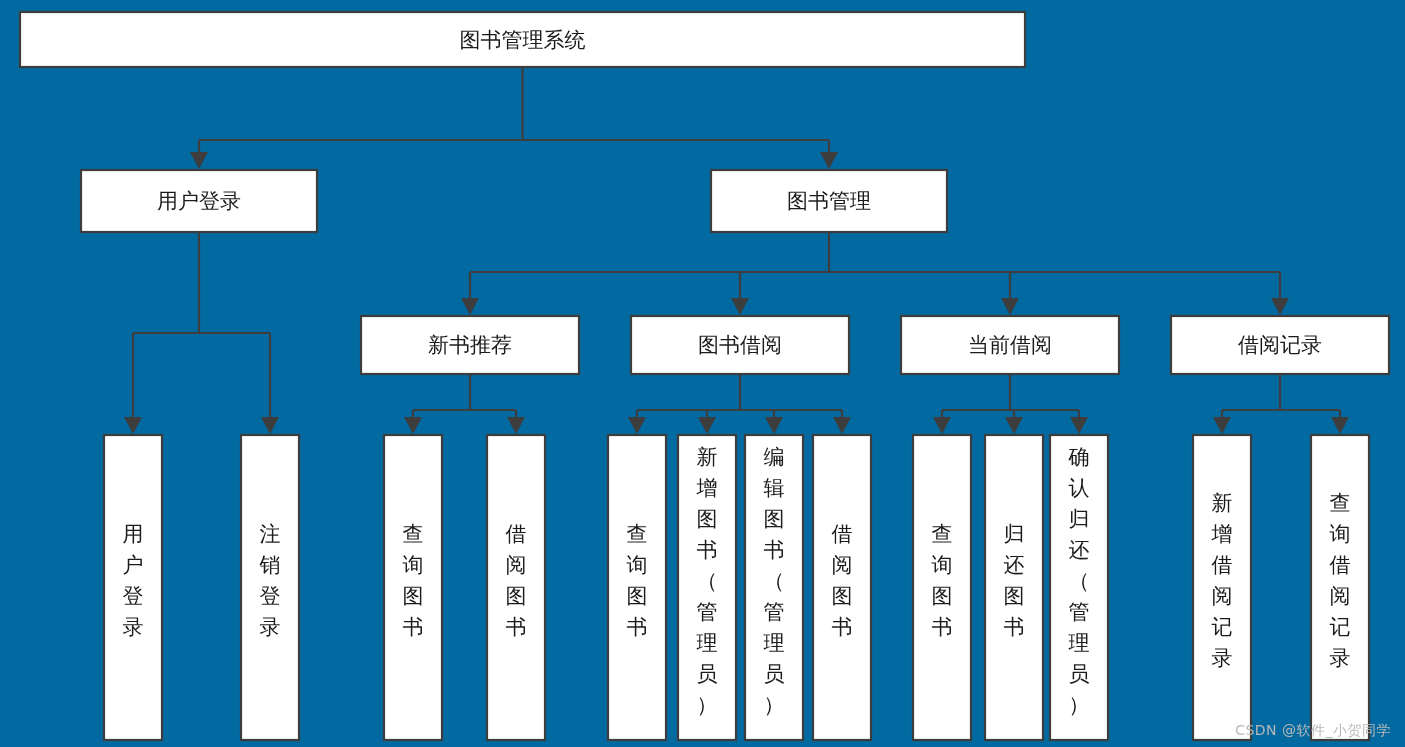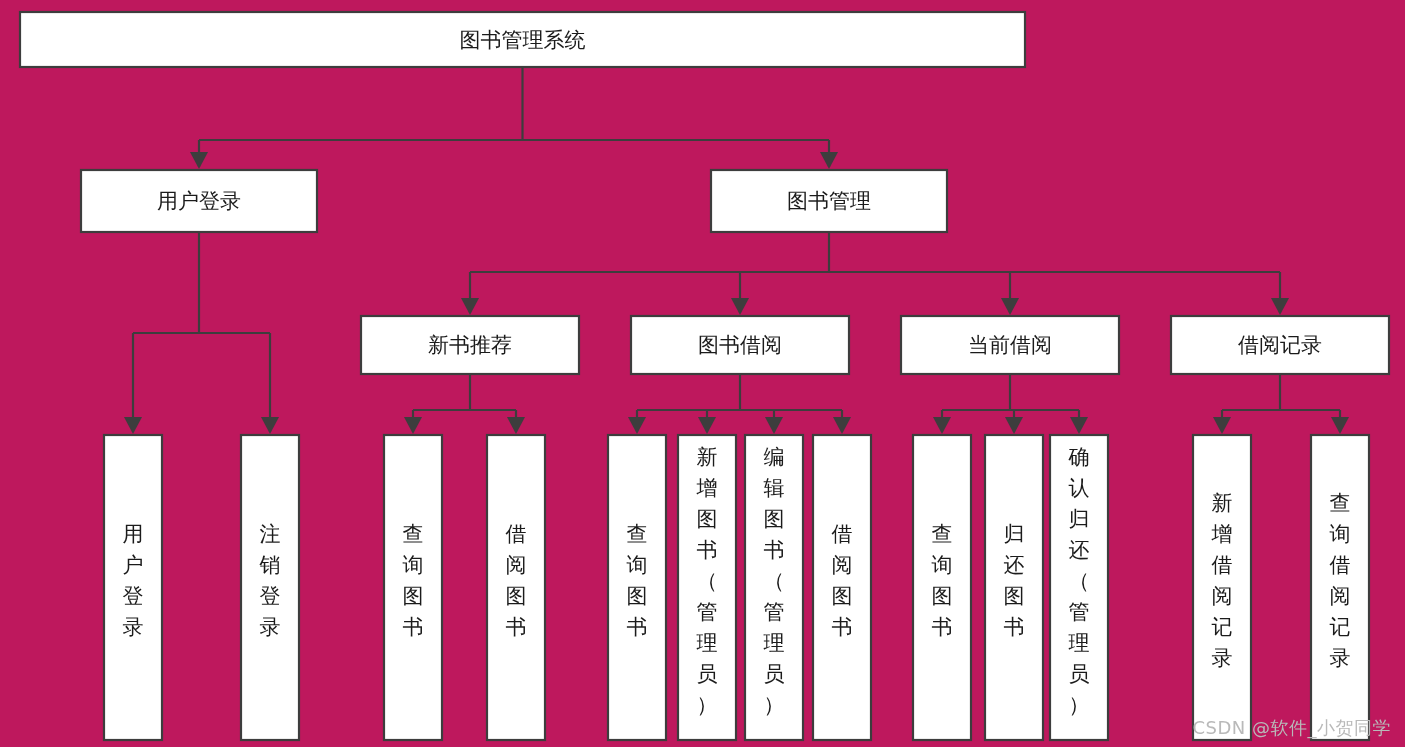--- a/index.html
+++ b/index.html
@@ -10,21 +10,21 @@
   body {
     width: 1405px;
     height: 747px;
     font-family: "DejaVu Sans", "Liberation Sans", sans-serif;
     overflow: hidden;
   }
   #diagram-root {
     position: relative;
     width: 1405px;
     height: 747px;
-    background: #be185d;
+    background: #0369a1;
   }
   svg.diagram-canvas {
     position: absolute;
     top: 0;
     left: 0;
     width: 1405px;
     height: 747px;
     display: block;
   }
   .node-box {
@@ -53,21 +53,21 @@
     fill: #1b1b1b;
     font-family: "DejaVu Sans", "Liberation Sans", sans-serif;
     font-size: 21px;
     text-anchor: middle;
   }
   .watermark {
     position: absolute;
     right: 14px;
     bottom: 7px;
     color: #b9b9b9;
-    font-size: 18px;
+    font-size: 14px;
     font-family: "DejaVu Sans", "Liberation Sans", sans-serif;
     letter-spacing: 0.5px;
     white-space: nowrap;
     user-select: none;
   }
 </style>
 </head>
 <body>
 
 <div id="diagram-root">

